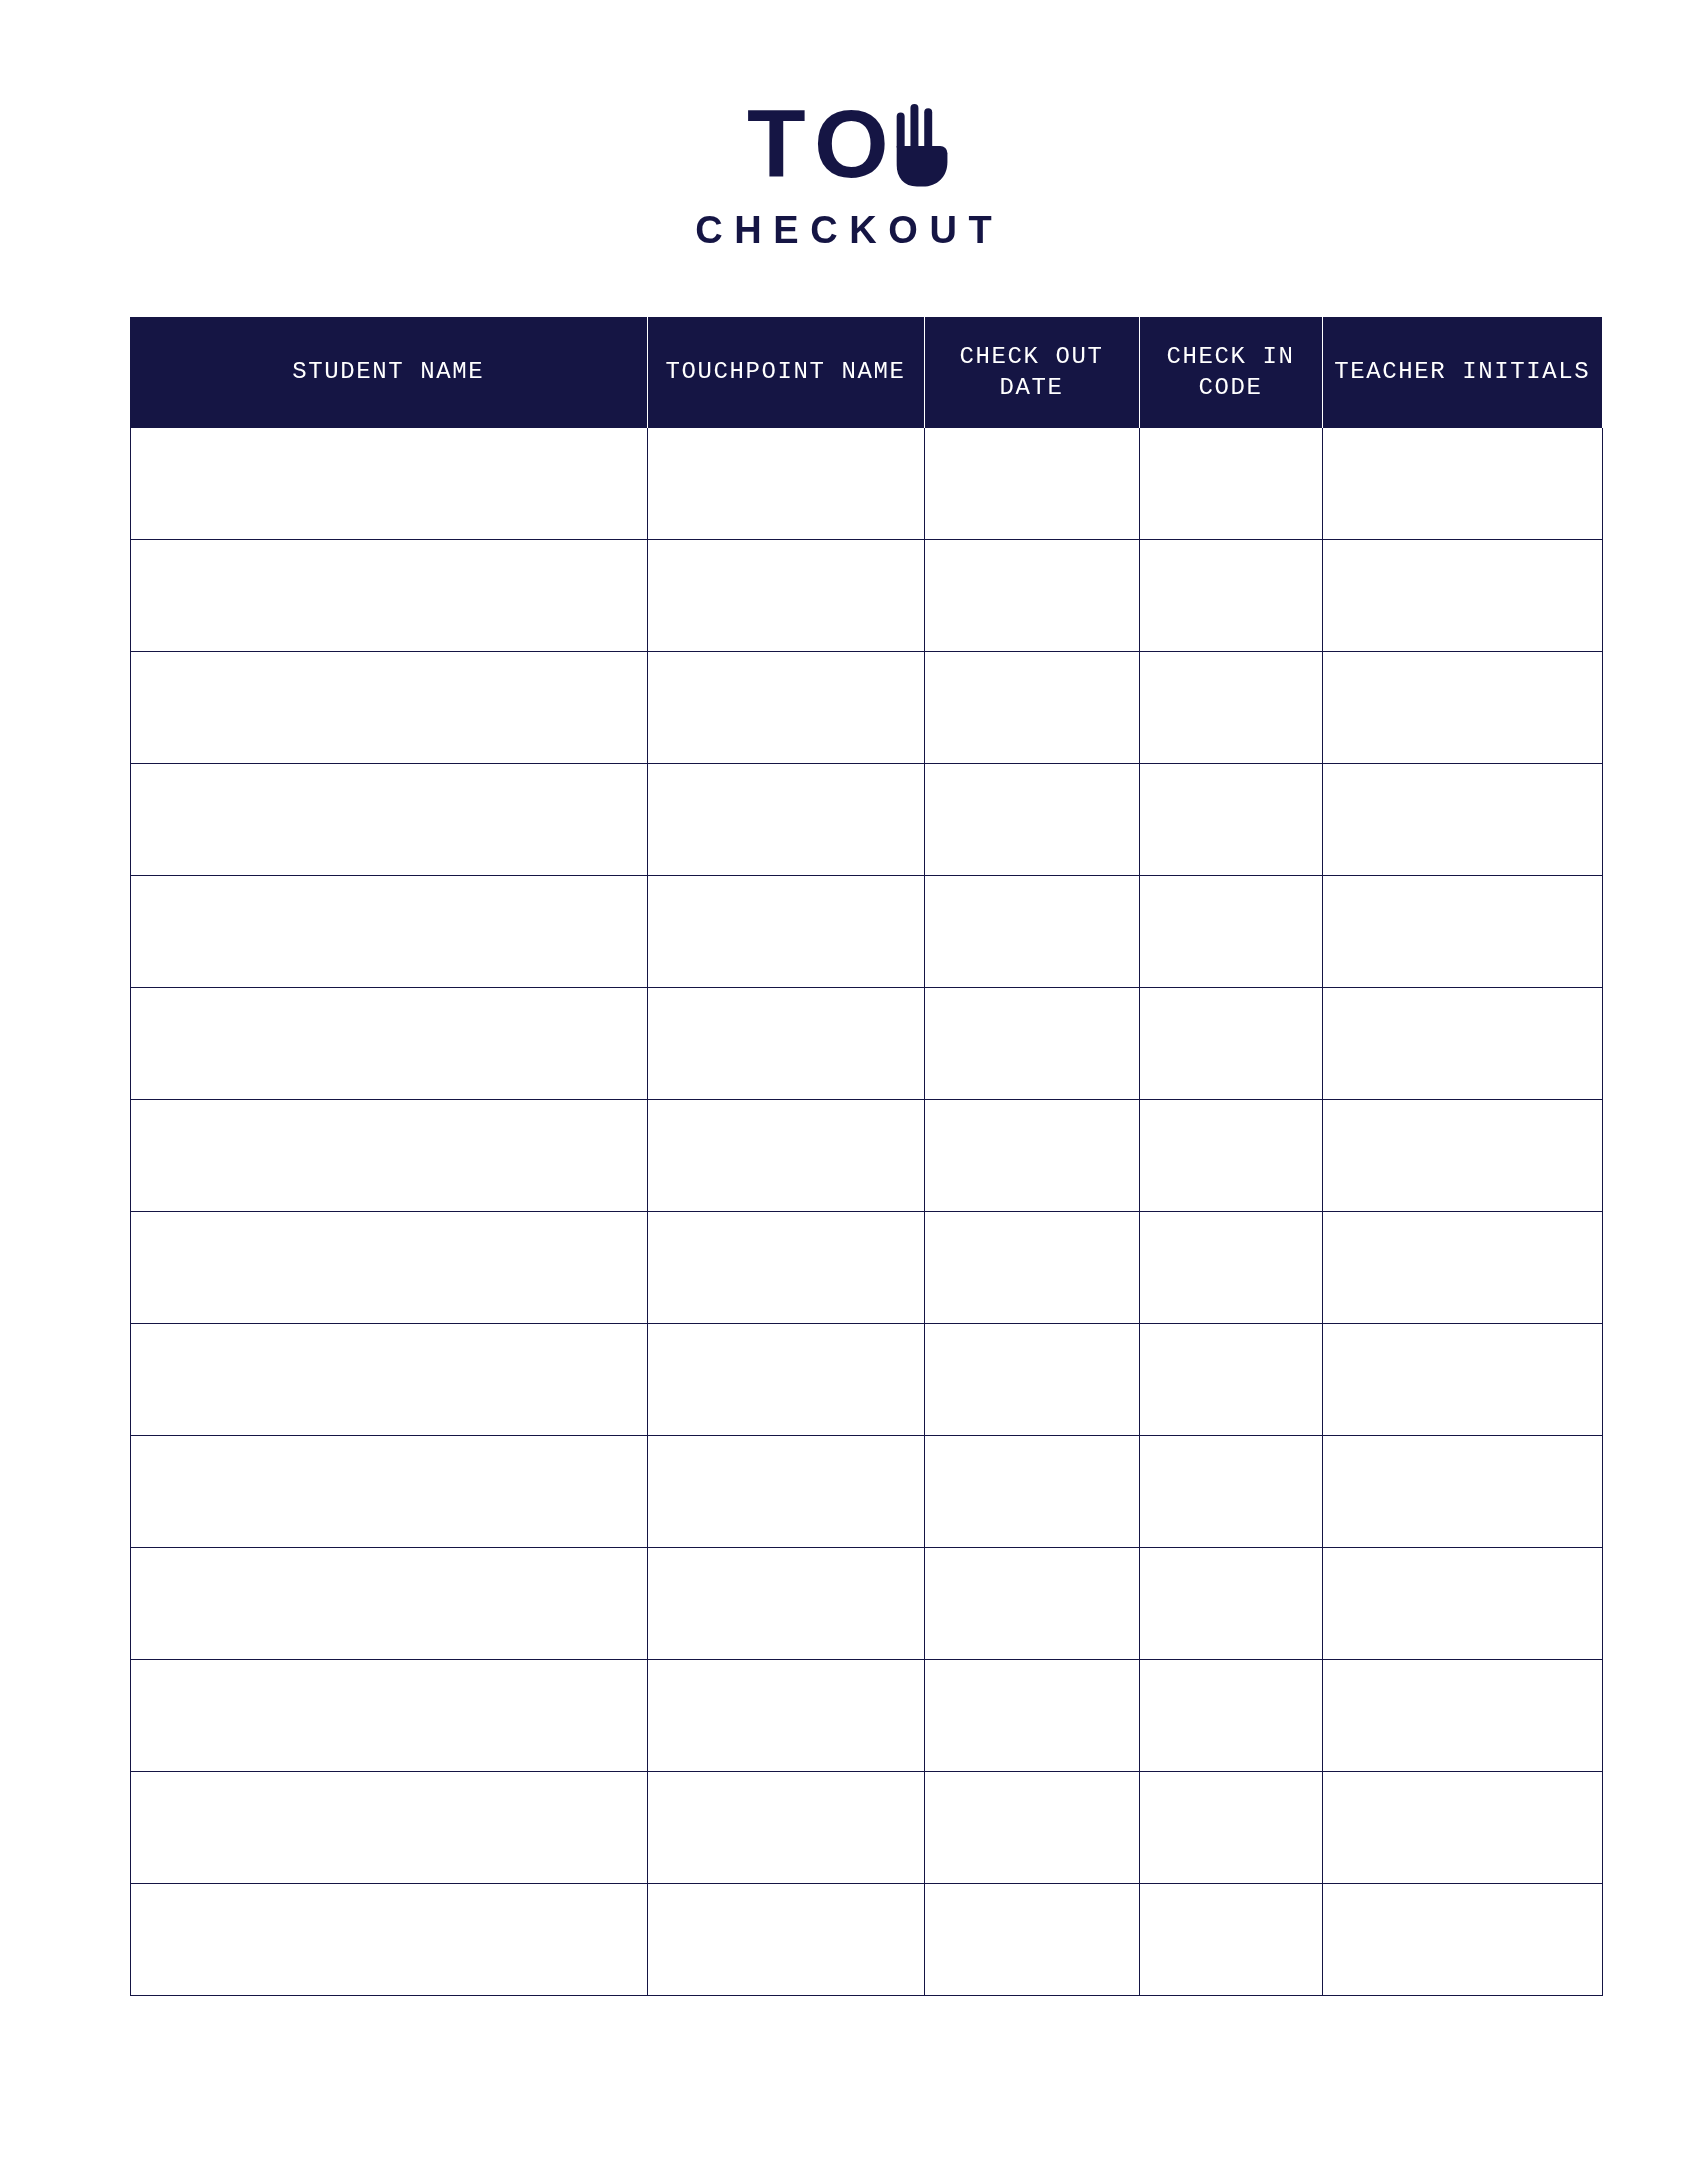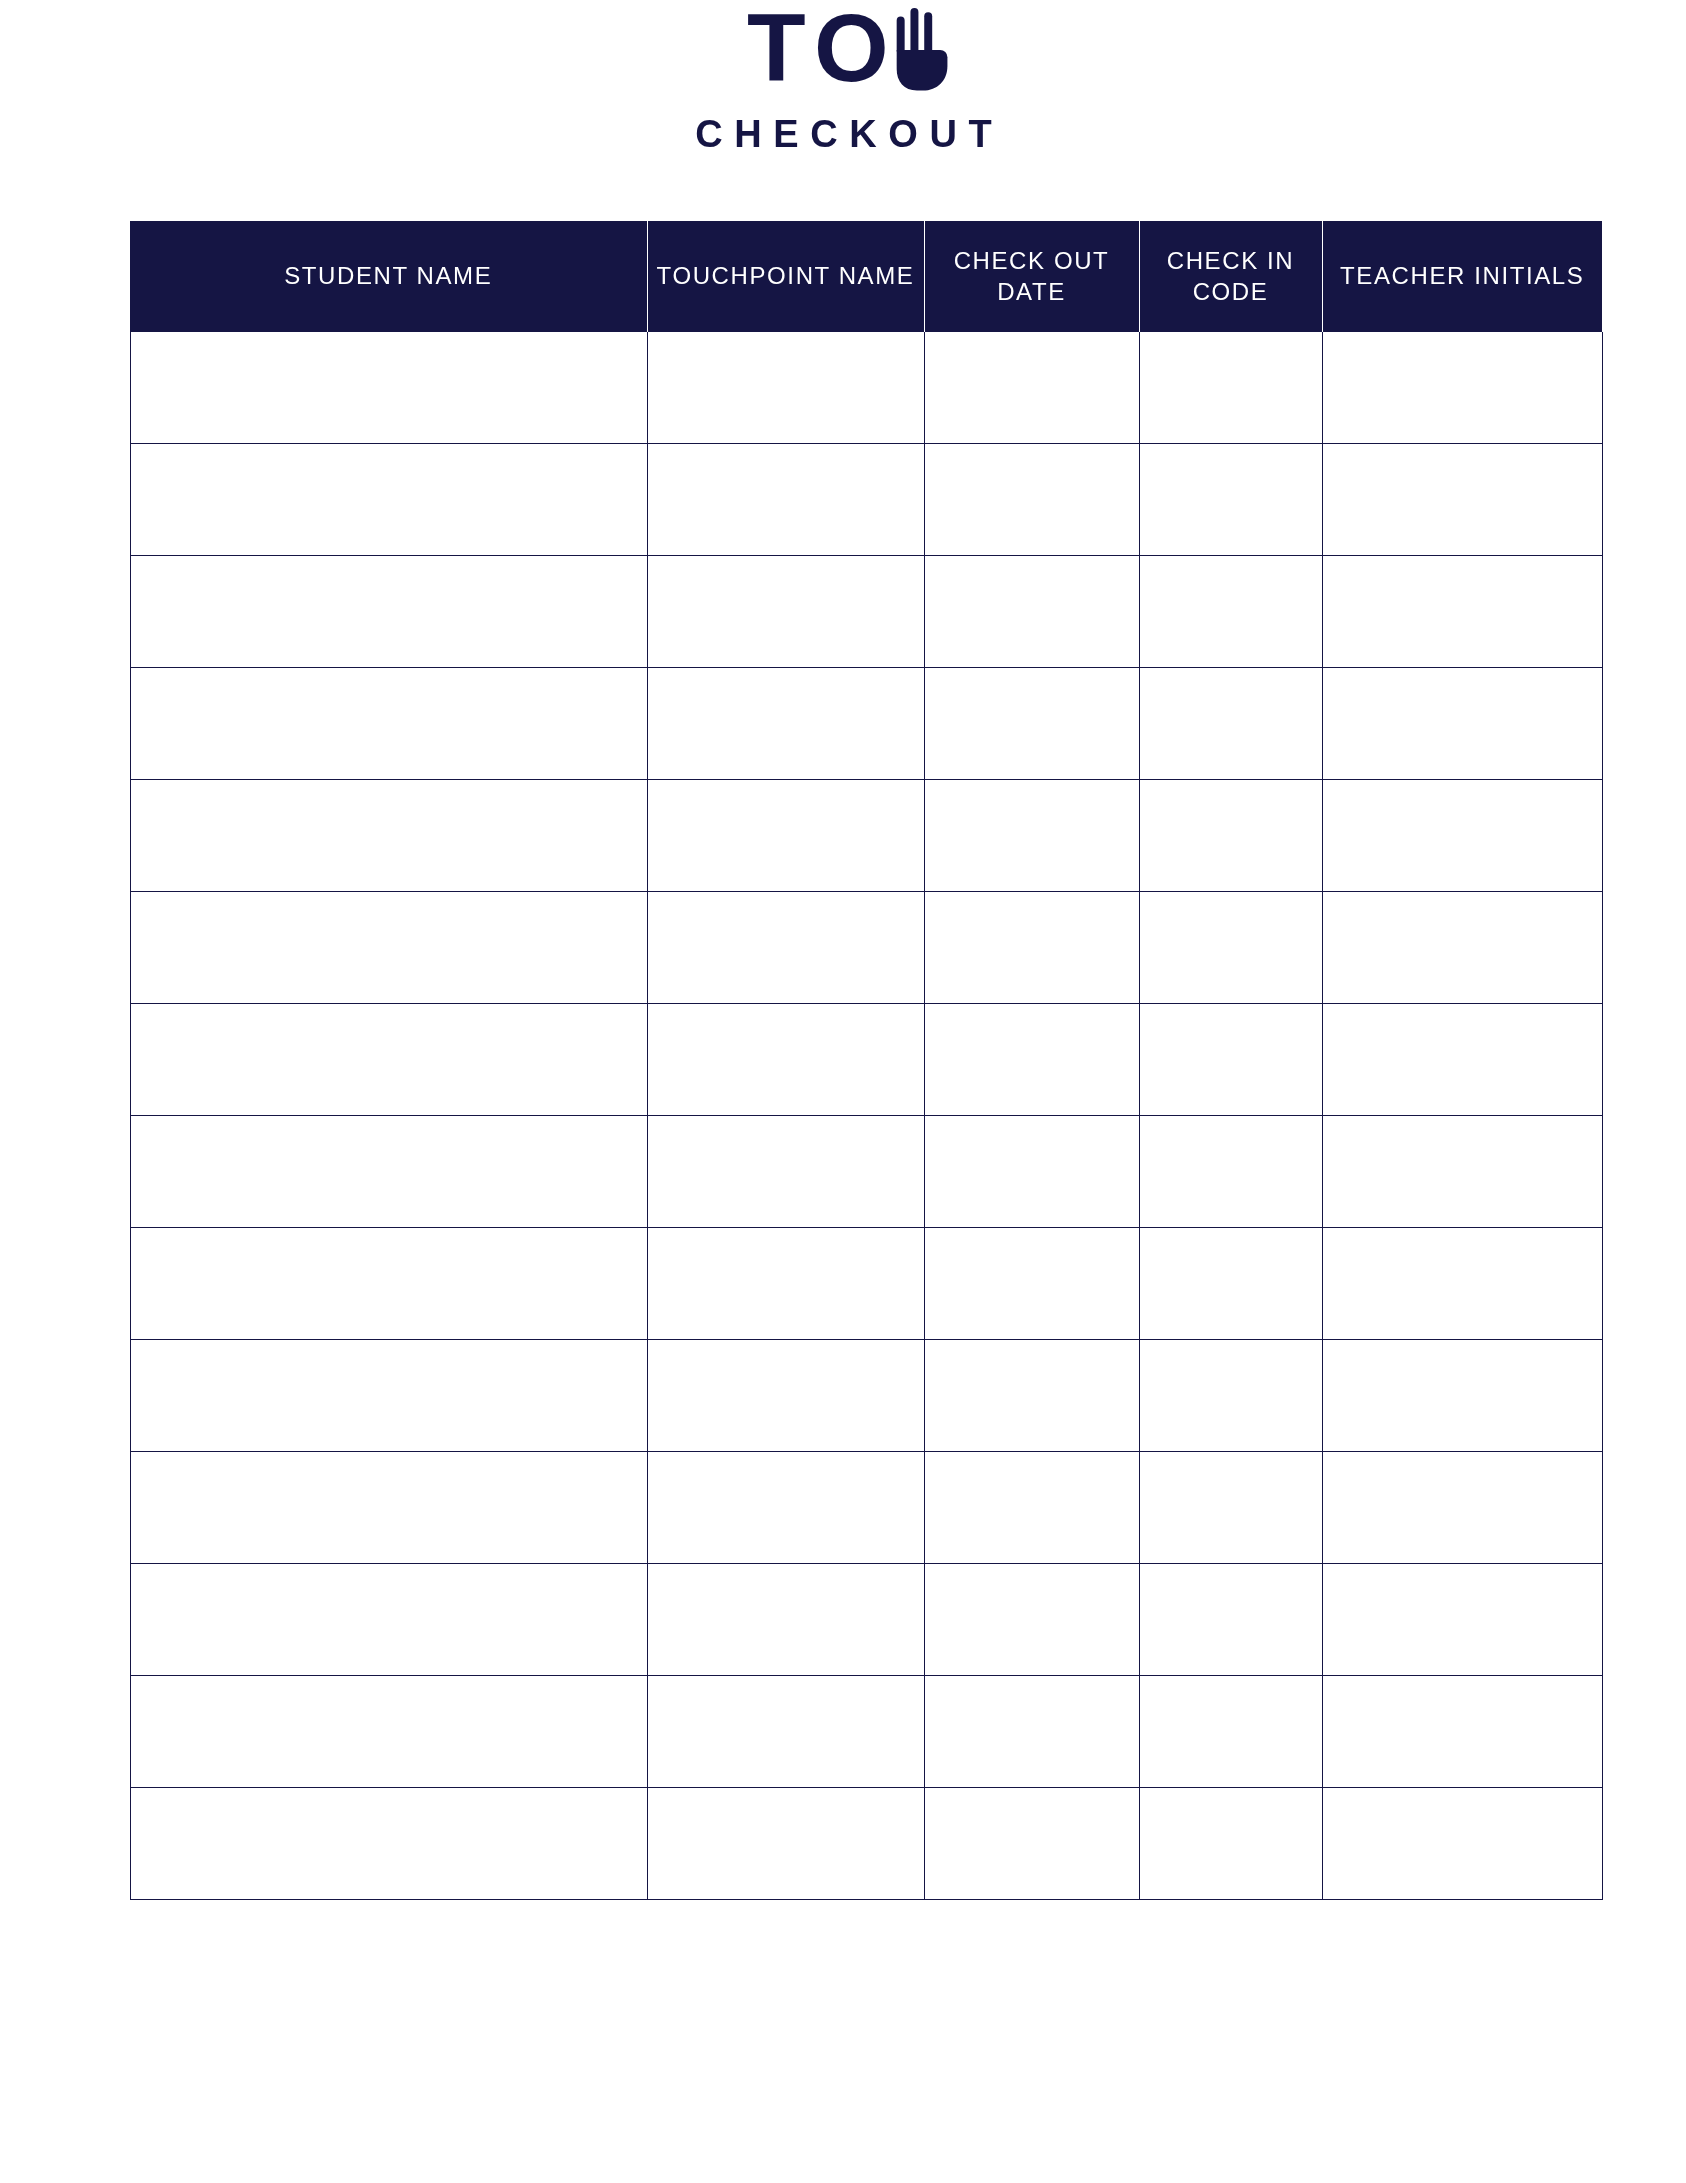--- a/index.html
+++ b/index.html
@@ -17,20 +17,21 @@
   .page {
     position: relative;
     width: 1687px;
     height: 2183px;
     background: #ffffff;
     box-sizing: border-box;
   }
 
   
   .title-block {
+    padding-top: 96px;
     text-align: center;
   }
   .title-main {
     display: flex;
     align-items: center;
     justify-content: center;
     font-size: 96px;
     font-weight: 700;
     letter-spacing: 10.2px;
     line-height: 1;
@@ -60,20 +61,21 @@
     letter-spacing: 11.6px;
     line-height: 1;
     color: #151544;
     text-indent: 11.6px;
   }
 
   
   .table-wrap {
     margin: 68px auto 16px auto;
     width: 1428px;
+    font-family: Liberation Mono, monospace;
   }
   table.sheet {
     width: 100%;
     border-collapse: collapse;
     table-layout: fixed;
   }
   table.sheet th {
     background: #151544;
     color: #ffffff;
     font-weight: 400;

